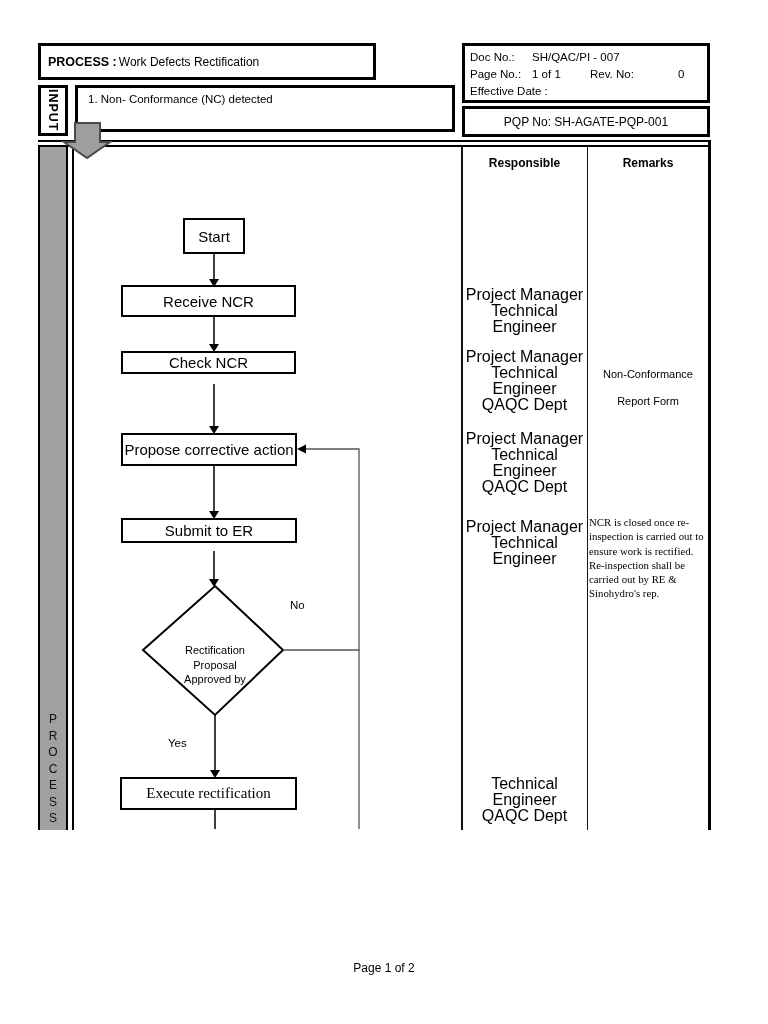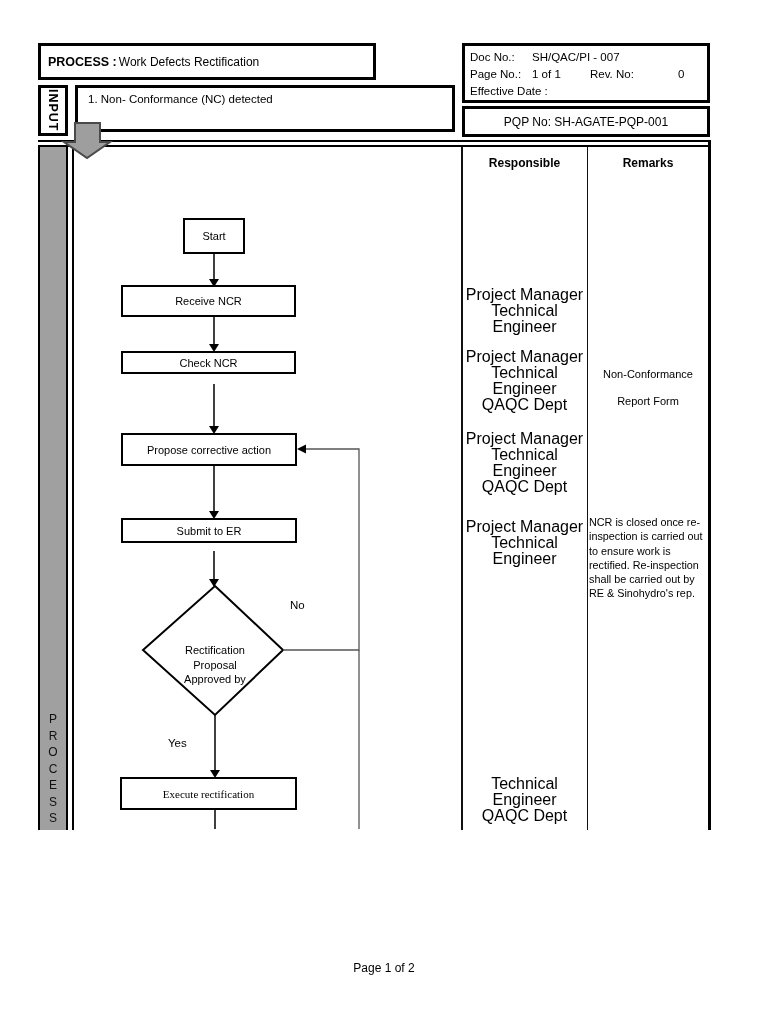--- a/index.html
+++ b/index.html
@@ -1,21 +1,21 @@
 <!DOCTYPE html>
 <html><head>
 <meta charset="utf-8">
 <style>
   html,body{margin:0;padding:0;background:#fff;}
   .page{position:relative;width:768px;height:1024px;background:#ffffff;
         font-family:"Liberation Sans",sans-serif;color:#000;overflow:hidden;}
   .abs{position:absolute;}
   .hbox{position:absolute;border:3px solid #000;background:#fff;box-sizing:border-box;}
   .fbox{position:absolute;border:2.5px solid #000;background:#fff;box-sizing:border-box;
-        display:flex;align-items:center;justify-content:center;font-size:11px;}
+        display:flex;align-items:center;justify-content:center;font-size:15px;}
   .line{position:absolute;background:#000;}
   .gline{position:absolute;background:#111;}
   .hdrsmall{font-size:11.5px;line-height:17.5px;}
   .colhdr{position:absolute;font-weight:bold;font-size:12px;text-align:center;}
   .resp{position:absolute;font-size:16px;line-height:16px;text-align:center;}
   .resp span{display:block;}
   .remark-c{position:absolute;font-size:11px;line-height:15px;text-align:center;}
   .remark-c span{display:block;margin-top:12px;}
   .remark-p{position:absolute;font-size:10.8px;line-height:14.3px;text-align:left;}
   .vside{writing-mode:vertical-rl;font-weight:bold;font-size:12.5px;letter-spacing:1px;}
@@ -155,17 +155,17 @@
   </div>
   <div class="resp" style="left:464px;top:776px;width:121px;">
     <span>Technical Engineer</span>
     <span>QAQC Dept</span>
   </div>
 
   <div class="remark-c" style="left:589px;top:355px;width:118px;">
     <span>Non-Conformance</span>
     <span>Report Form</span>
   </div>
-  <div class="remark-p" style="left:589px;top:515px;width:119px;">NCR is closed once re-inspection is carried out to ensure work is rectified.  Re-inspection shall be carried out by RE &amp; Sinohydro's rep.</div>
+  <div class="remark-p" style="left:589px;top:515px;width:119px;font-family:Liberation Serif, serif;">NCR is closed once re-inspection is carried out to ensure work is rectified.  Re-inspection shall be carried out by RE &amp; Sinohydro's rep.</div>
 
   <div class="abs" style="left:0;top:961px;width:768px;text-align:center;font-size:12px;">Page 1 of 2</div>
 
 </div>
 
 </body></html>

